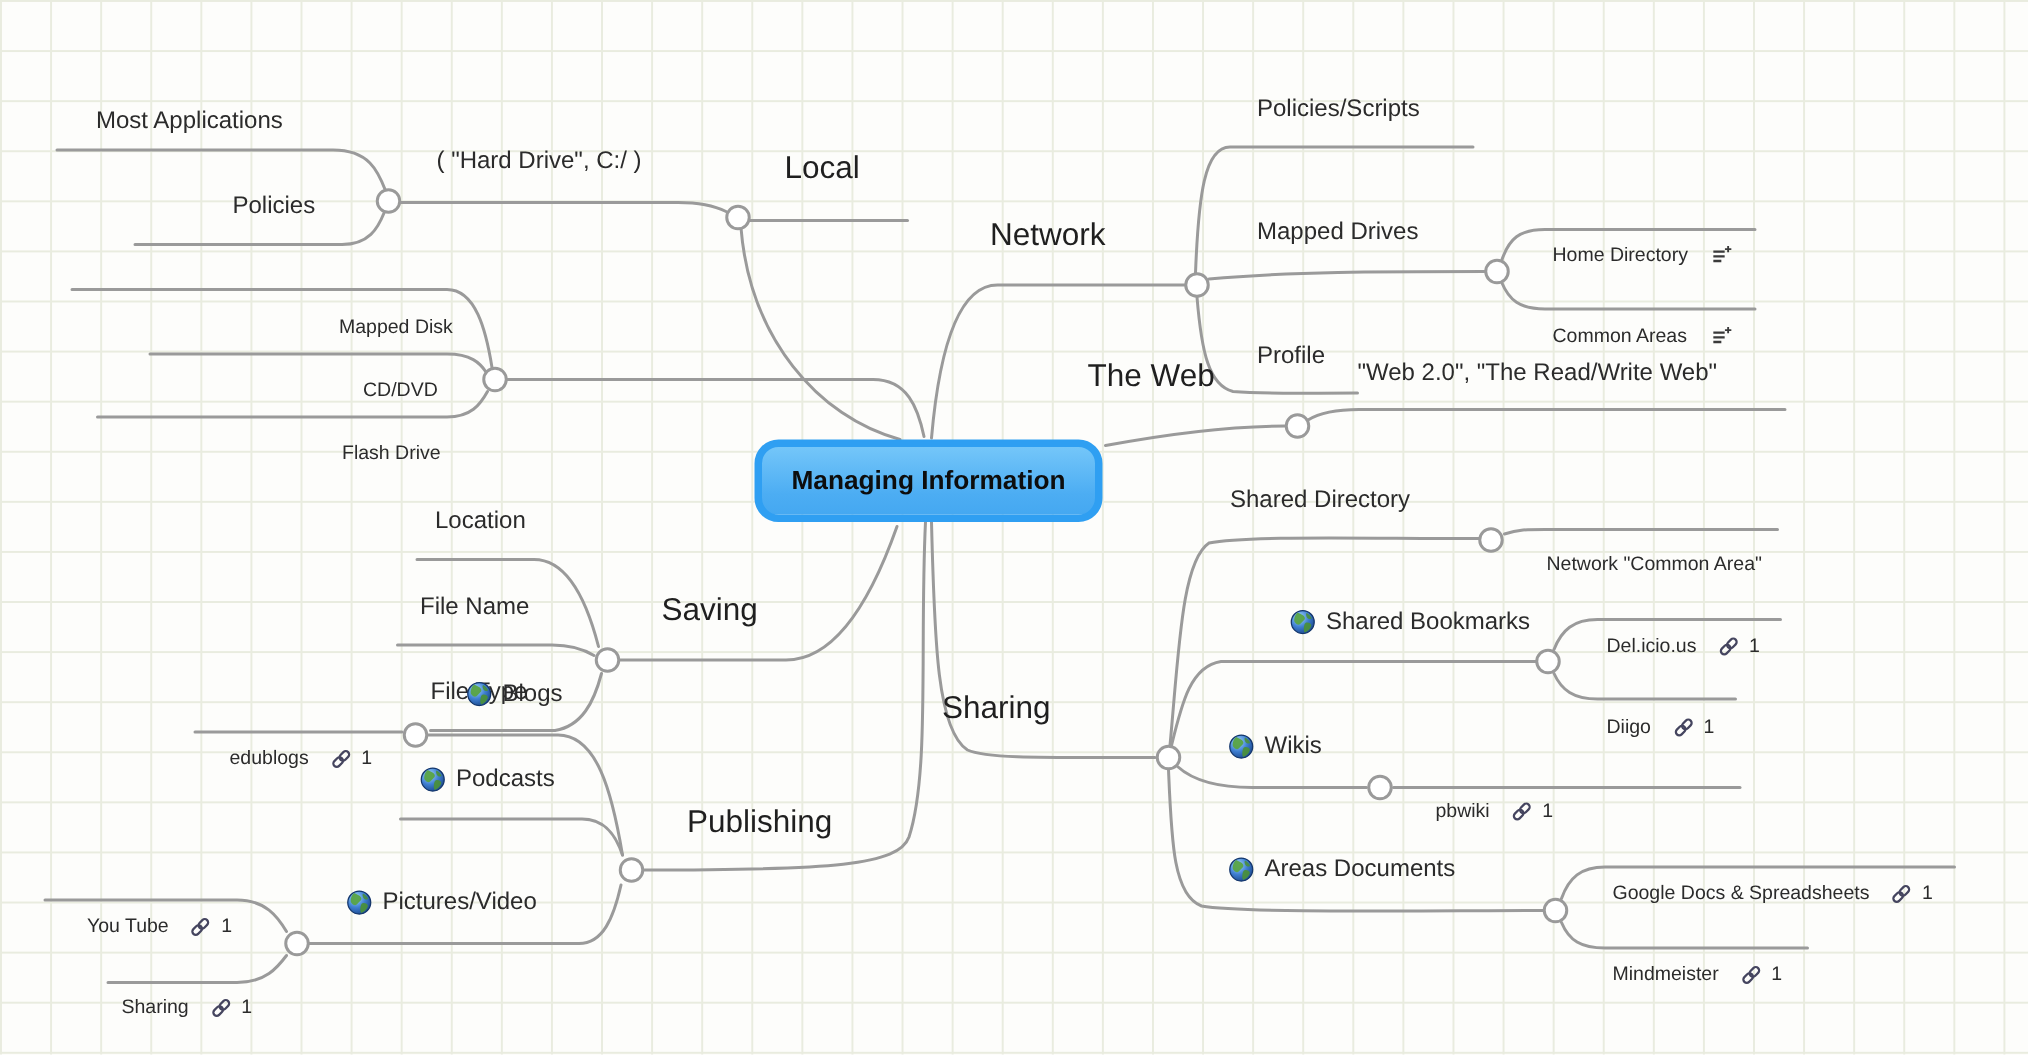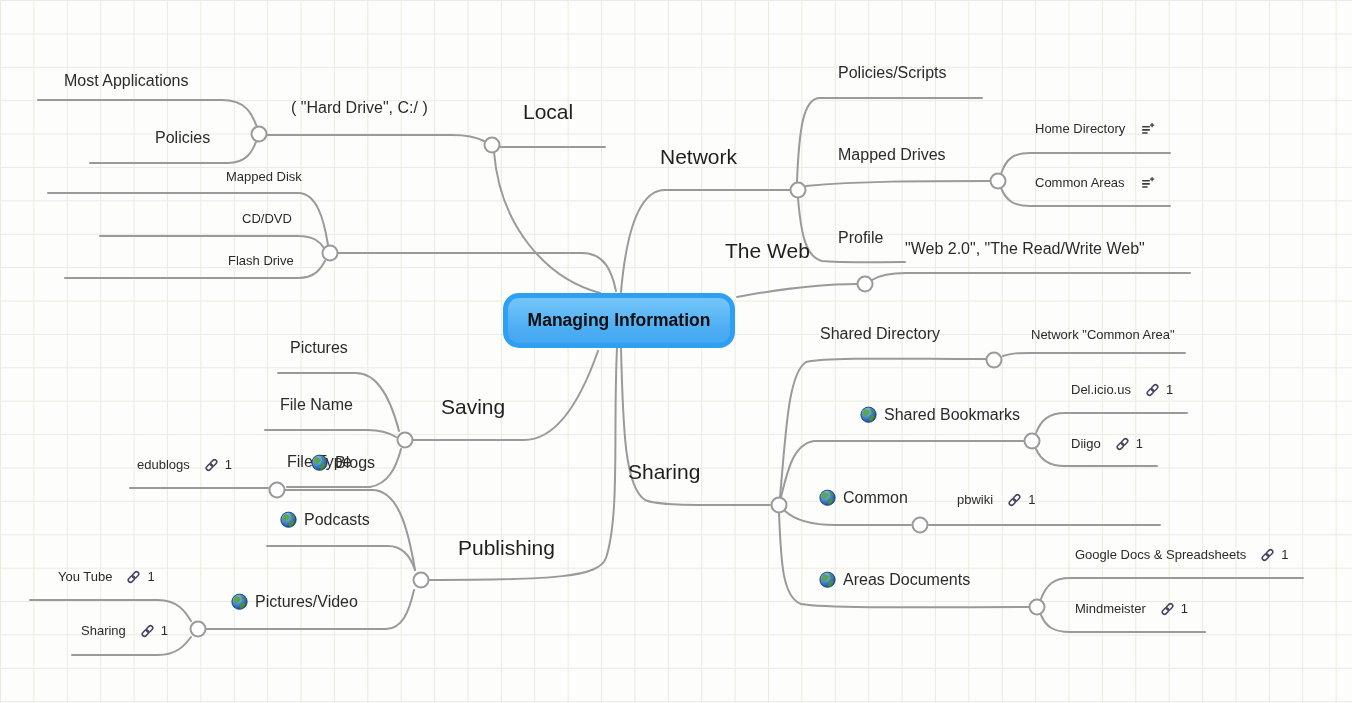--- a/index.html
+++ b/index.html
@@ -9,21 +9,21 @@
     background-color:#fdfdfb;
     background-image:
       linear-gradient(to right,#e9ecdf 1px,transparent 1px),
       linear-gradient(to bottom,#e9ecdf 1px,transparent 1px);
     background-size:33.4px 33.4px;
     color:#2b2b2b;
   }
   #edges{position:absolute;left:0;top:0;}
   .label{position:absolute;transform:translateY(-50%);white-space:nowrap;
          display:flex;align-items:center;line-height:1.1;}
-  .s{font-size:13px;}
+  .s{font-size:13px;margin-top:41px;}
   .m{font-size:16px;}
   .l{font-size:21px;color:#1f1f1f;}
   .globe{display:inline-flex;margin-right:7px;}
   .noteic{display:inline-flex;margin-left:15px;}
   .badge{display:inline-flex;align-items:center;gap:6px;margin-left:14px;font-size:13px;color:#2b2b2b;}
   .central-node{
     position:absolute;left:503px;top:293px;width:232px;height:55px;
     box-sizing:border-box;border-radius:16px;
     border:5px solid #2f9ff2;
     background:linear-gradient(180deg,#74c6f9 0%,#4cadf3 70%,#45a8f1 100%);
@@ -153,21 +153,21 @@
   </div>
   <div class="label m" style="left:838px;top:238px">Profile</div>
 
   <div class="label l" style="left:725px;top:251px">The Web</div>
   <div class="label m" style="left:905px;top:249px">"Web 2.0", "The Read/Write Web"</div>
 
   <div class="central-node">
     <span>Managing Information</span>
   </div>
 
-  <div class="label m" style="left:290px;top:348px">Pictures</div>
+  <div class="label m" style="left:290px;top:348px">Location</div>
   <div class="label m" style="left:280px;top:405px">File Name</div>
   <div class="label m" style="left:287px;top:462px">File Type</div>
   <div class="label l" style="left:441px;top:407px">Saving</div>
 
   <div class="label l" style="left:628px;top:472px">Sharing</div>
   <div class="label m" style="left:820px;top:334px">Shared Directory</div>
   <div class="label s" style="left:1031px;top:335px">Network "Common Area"</div>
 
   <div class="label m" style="left:860px;top:415px">
     <span class="globe">
@@ -195,21 +195,21 @@
         <span>1</span>
       </span>
   </div>
 
   <div class="label m" style="left:819px;top:498px">
     <span class="globe">
         <svg width="17" height="17" viewBox="0 0 20 20">
           <use href="#globeIcon"></use>
         </svg>
       </span>
-    <span>Common</span>
+    <span>Wikis</span>
   </div>
   <div class="label s" style="left:957px;top:500px">
     <span>pbwiki</span>
     <span class="badge">
         <svg width="15" height="15" viewBox="0 0 24 24">
           <use href="#linkIcon"></use>
         </svg>
         <span>1</span>
       </span>
   </div>
@@ -243,21 +243,21 @@
 
   <div class="label l" style="left:458px;top:548px">Publishing</div>
   <div class="label m" style="left:311px;top:463px">
     <span class="globe">
         <svg width="17" height="17" viewBox="0 0 20 20">
           <use href="#globeIcon"></use>
         </svg>
       </span>
     <span>Blogs</span>
   </div>
-  <div class="label s" style="left:137px;top:465px">
+  <div class="label s" style="left:153px;top:465px">
     <span>edublogs</span>
     <span class="badge">
         <svg width="15" height="15" viewBox="0 0 24 24">
           <use href="#linkIcon"></use>
         </svg>
         <span>1</span>
       </span>
   </div>
   <div class="label m" style="left:280px;top:520px">
     <span class="globe">

